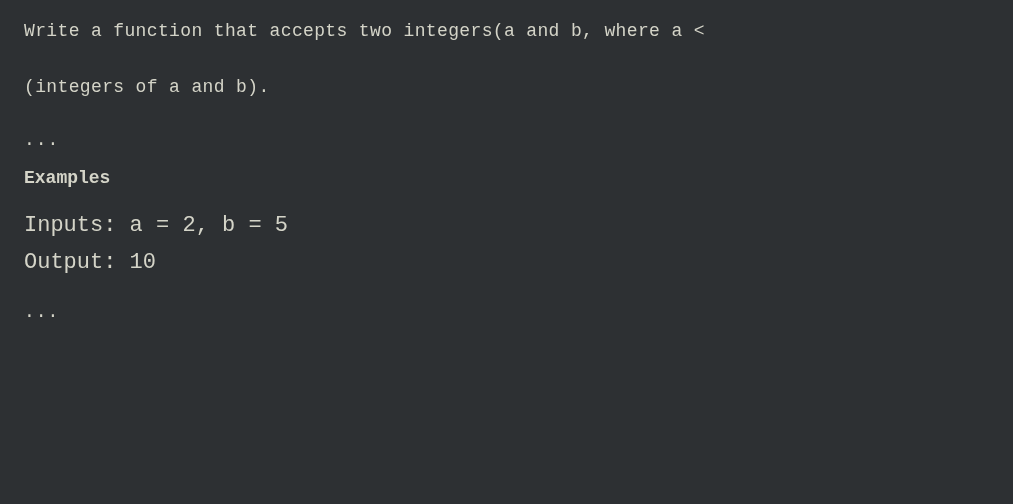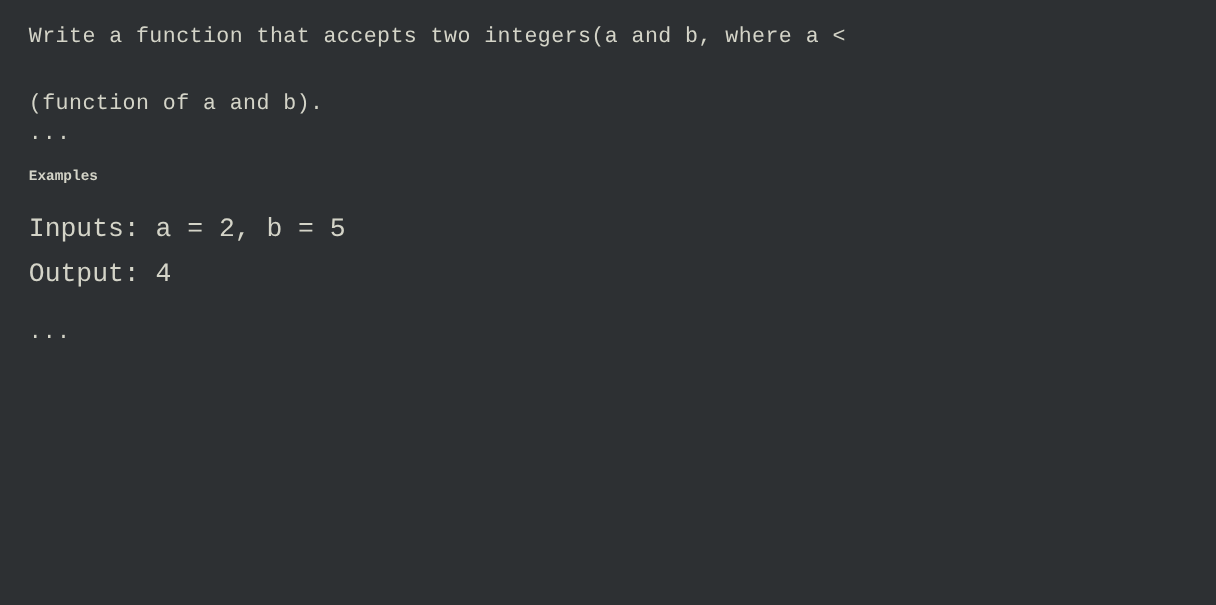--- a/index.html
+++ b/index.html
@@ -24,31 +24,32 @@
       padding: 18px 24px;
       width: 100%;
       max-width: 780px;
     }
 
     .description {
       font-size: 18px;
       line-height: 1.55;
       color: #d4d4c8;
       letter-spacing: 0.02em;
+      margin-bottom: 28px;
     }
 
     .ellipsis {
       font-size: 18px;
       color: #d4d4c8;
       margin-bottom: 18px;
       letter-spacing: 0.05em;
     }
 
     .examples-label {
-      font-size: 12px;
+      font-size: 18px;
       color: #d4d4c8;
       margin-bottom: 20px;
       font-weight: 600;
     }
 
     .example-block {
       margin-bottom: 22px;
       font-size: 22px;
       line-height: 1.6;
     }
@@ -68,27 +69,27 @@
       letter-spacing: 0.05em;
     }
   </style>
 </head>
 <body>
 
 <div class="content">
   <div class="description">
     <span>Write a function that accepts two integers(a and b, where a &lt;</span><br>
     <br>
-    <span>(function of a and b).</span>
+    <span>(integers of a and b).</span>
   </div>
 
   <div class="ellipsis">...</div>
 
   <div class="examples-label">Examples</div>
 
   <div class="example-block">
     <div class="inputs">Inputs: a = 2,  b = 5</div>
-    <div class="output">Output: 4</div>
+    <div class="output">Output: 10</div>
   </div>
 
 
   <div class="bottom-ellipsis">...</div>
 </div>
 
 </body></html>

